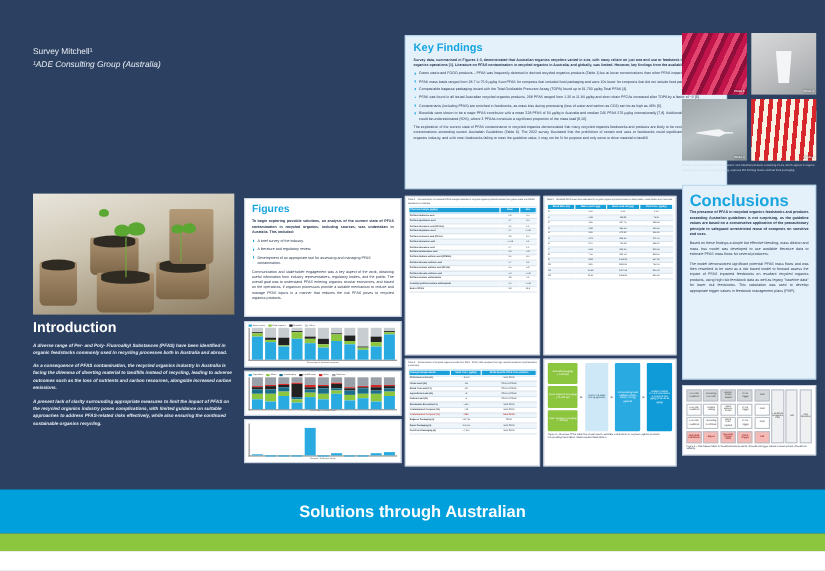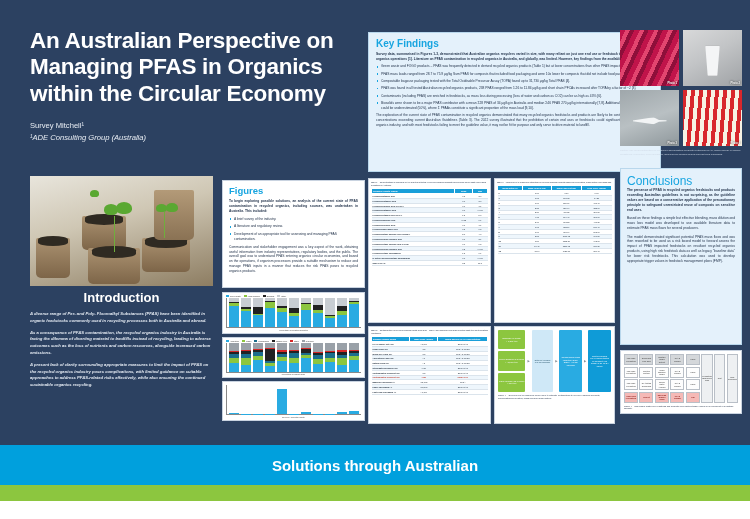--- a/index.html
+++ b/index.html
@@ -17,21 +17,21 @@
     color: #ffffff; font-size: 22.5px; font-weight: bold;
     line-height: 1.17; letter-spacing: -0.3px;
   }
   .authors { margin-top: 13px; color: #e8edf4; font-size: 7.6px; line-height: 1.55; }
   .authors .lead { font-weight: bold; }
   .authors .affil { font-style: italic; }
 
   
   .panel { position: absolute; }
 
-  h2.sec { color: #ffffff; font-size: 12.5px; font-weight: bold; margin-bottom: 5px; text-align: center; }
+  h2.sec { color: #ffffff; font-size: 12.5px; font-weight: bold; margin-bottom: 5px; }
 
   
   #key-findings {
     left: 368px; top: 32px; width: 293px; height: 140px;
     background: #e4f1fb; border: 1px solid #b9d7ec; padding: 5px 7px 4px 7px;
   }
   #key-findings h2 { color: #18a5e0; font-size: 10px; font-weight: bold; margin-bottom: 3px; }
   .kf-intro { font-size: 3.25px; line-height: 1.45; color: #22324a; font-weight: bold; text-align: justify; }
   .kf-outro { font-size: 3.25px; line-height: 1.45; color: #22324a; text-align: justify; margin-top: 3px; }
   .kf-list { list-style: none; margin-top: 3px; }
@@ -75,21 +75,21 @@
   .ph-popcorn { background:
      repeating-linear-gradient(95deg, #d8272c 0 4px, #f7f2e4 4px 8px),
      radial-gradient(circle at 50% 70%, #fdf6e3, #c5202a); }
   .montage-caption { margin-top: 3px; font-size: 2.5px; line-height: 1.4; color: #cfd9e6; }
 
   
   #conclusions {
     left: 620px; top: 168px; width: 122px; height: 177px;
     background: #e4f1fb; border: 1px solid #b9d7ec; padding: 5px 6px;
   }
-  #conclusions h2 { color: #18a5e0; font-size: 12px; font-weight: normal; margin-bottom: 0; }
+  #conclusions h2 { color: #18a5e0; font-size: 15px; font-weight: bold; margin-bottom: 0; }
   .concl-p { font-size: 3.3px; line-height: 1.5; color: #22324a; margin-bottom: 3.5px; text-align: justify; }
   .concl-p.bold { font-weight: bold; }
 
   
   #matrix-figure { left: 620px; top: 350px; width: 122px; height: 78px; }
   .matrix-wrap { background: #fff; border: 1px solid #c9d3e0; padding: 3px; }
   .matrix-grid { display: grid; grid-template-columns: repeat(5, 1fr) 0.8fr 0.8fr 0.8fr; gap: 1.5px; }
   .mcell {
     height: 11px; font-size: 2.1px; color: #333; display: flex;
     align-items: center; justify-content: center; text-align: center;
@@ -199,21 +199,20 @@
   .band-blue span { color: #fff; font-size: 15px; font-weight: bold; }
   .band-green { height: 16px; background: #8cc63f; }
   .band-white { height: 18px; background: #ffffff; }
 </style>
 </head>
 <body>
 
 <div class="poster">
 
   <div class="title-block">
-    <div class="poster-title">An Australian Perspective on Managing PFAS in Organics within the Circular Economy</div>
     <div class="authors">
       <div>Survey Mitchell¹</div>
       <div class="affil">¹ADE Consulting Group (Australia)</div>
     </div>
   </div>
 
   <div class="panel" id="key-findings">
     <h2>Key Findings</h2>
     <div class="kf-intro">Survey data, summarised in Figures 1-3, demonstrated that Australian organics recyclers varied in size, with many reliant on just one end use or feedstock type for their recycled organics operations [1]. Literature on PFAS contamination in recycled organics in Australia, and globally, was limited. However, key findings from the available literature included:</div>
     <ul class="kf-list">

